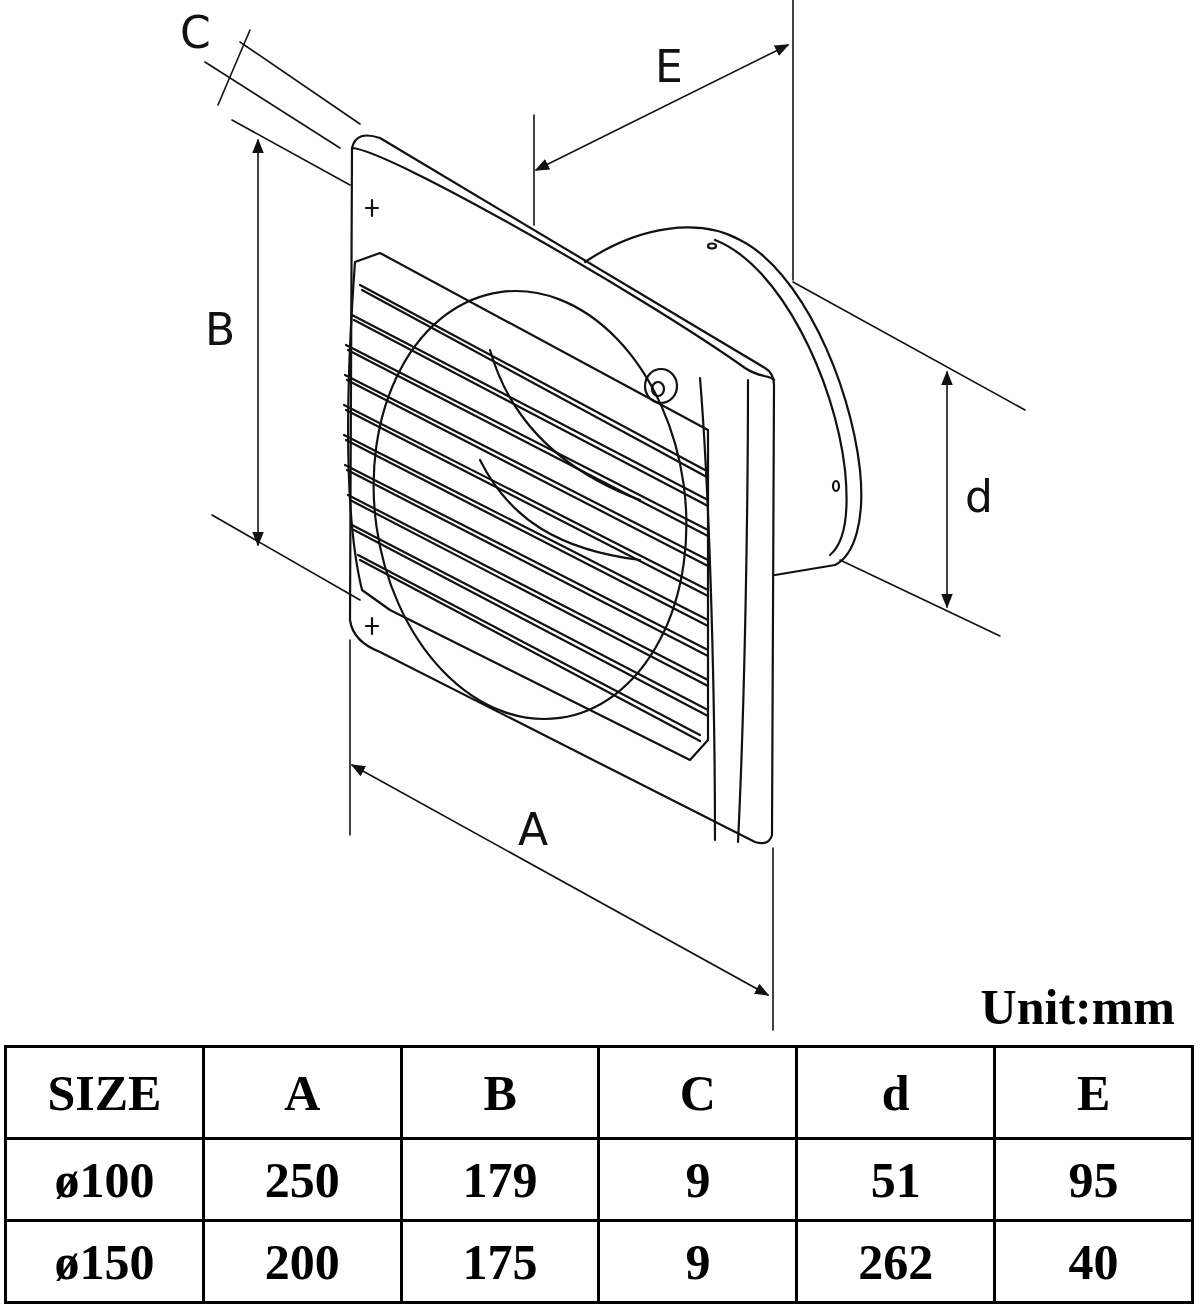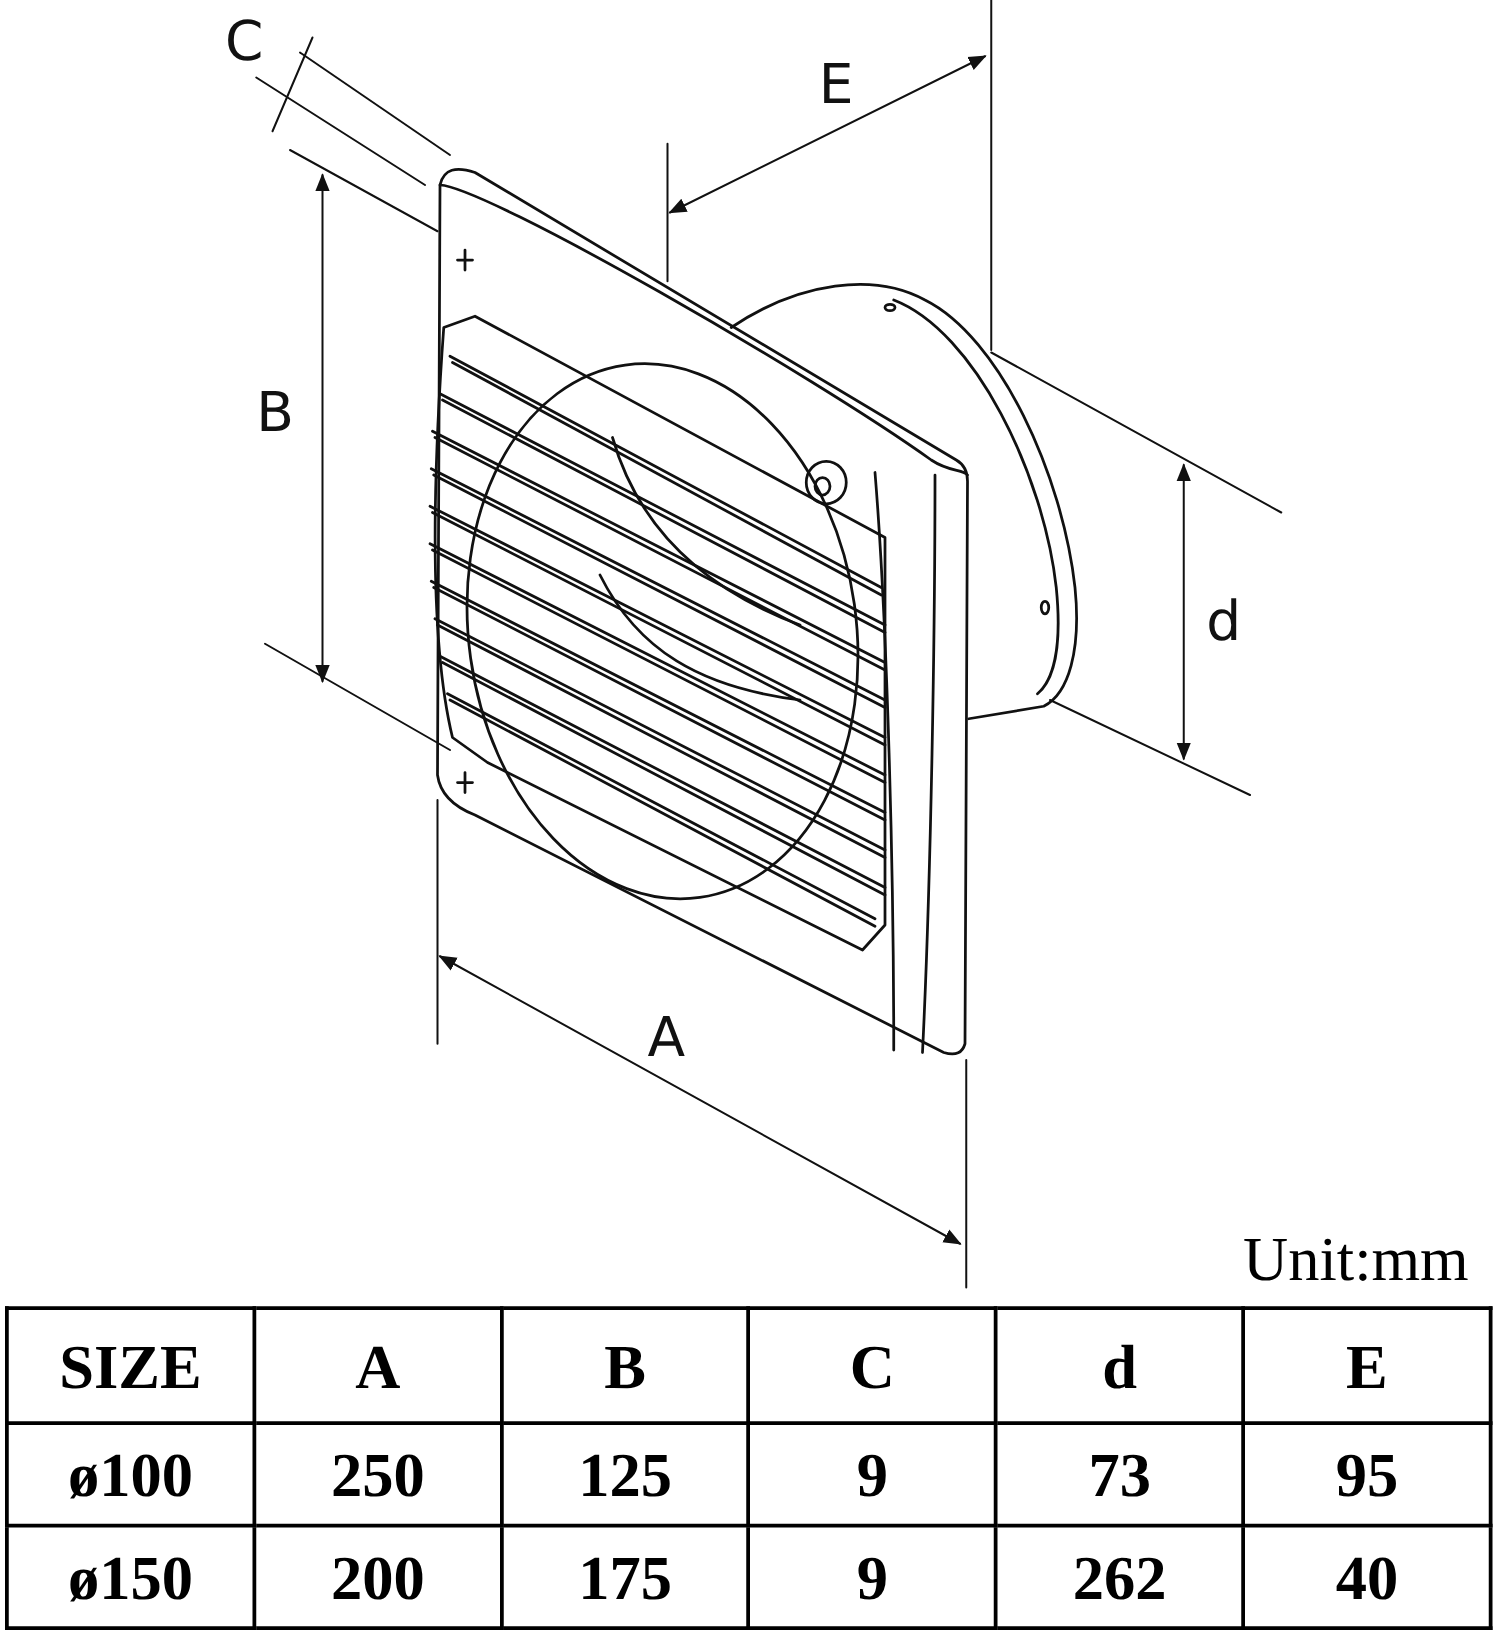--- a/index.html
+++ b/index.html
@@ -1,21 +1,21 @@
 <!DOCTYPE html>
 <html><head>
 <meta charset="utf-8">
 <style>
   html, body { margin: 0; padding: 0; background: #ffffff; }
   body { width: 1201px; height: 1305px; position: relative; overflow: hidden; }
   #drawing { position: absolute; left: 0; top: 0; width: 1201px; height: 1040px; }
   .dim-label { font-family: "DejaVu Sans", sans-serif; font-size: 44px; fill: #111; }
   #unit {
     position: absolute; right: 26px; top: 978px;
-    font-family: "Liberation Serif", serif; font-weight: normal; font-size: 50px; color: #000;
+    font-family: "Liberation Serif", serif; font-weight: bold; font-size: 50px; color: #000;
   }
   #spec-table {
     position: absolute; left: 4px; top: 1045px; width: 1190px; height: 256px;
     border-collapse: collapse; table-layout: fixed;
     font-family: "Liberation Serif", serif; font-weight: bold; color: #000; border-radius: 22px;
   }
   #spec-table td, #spec-table th {
     border: 3px solid #000; text-align: center; font-size: 50px; padding: 0; font-weight: bold;
   }
   #spec-table tr.head { height: 92px; }
@@ -117,23 +117,23 @@
     <th>SIZE</th>
     <th>A</th>
     <th>B</th>
     <th>C</th>
     <th>d</th>
     <th>E</th>
   </tr>
   <tr class="row">
     <td>ø100</td>
     <td>250</td>
-    <td>125</td>
+    <td>179</td>
     <td>9</td>
-    <td>73</td>
+    <td>51</td>
     <td>95</td>
   </tr>
   <tr class="row">
     <td>ø150</td>
     <td>200</td>
     <td>175</td>
     <td>9</td>
     <td>262</td>
     <td>40</td>
   </tr>

